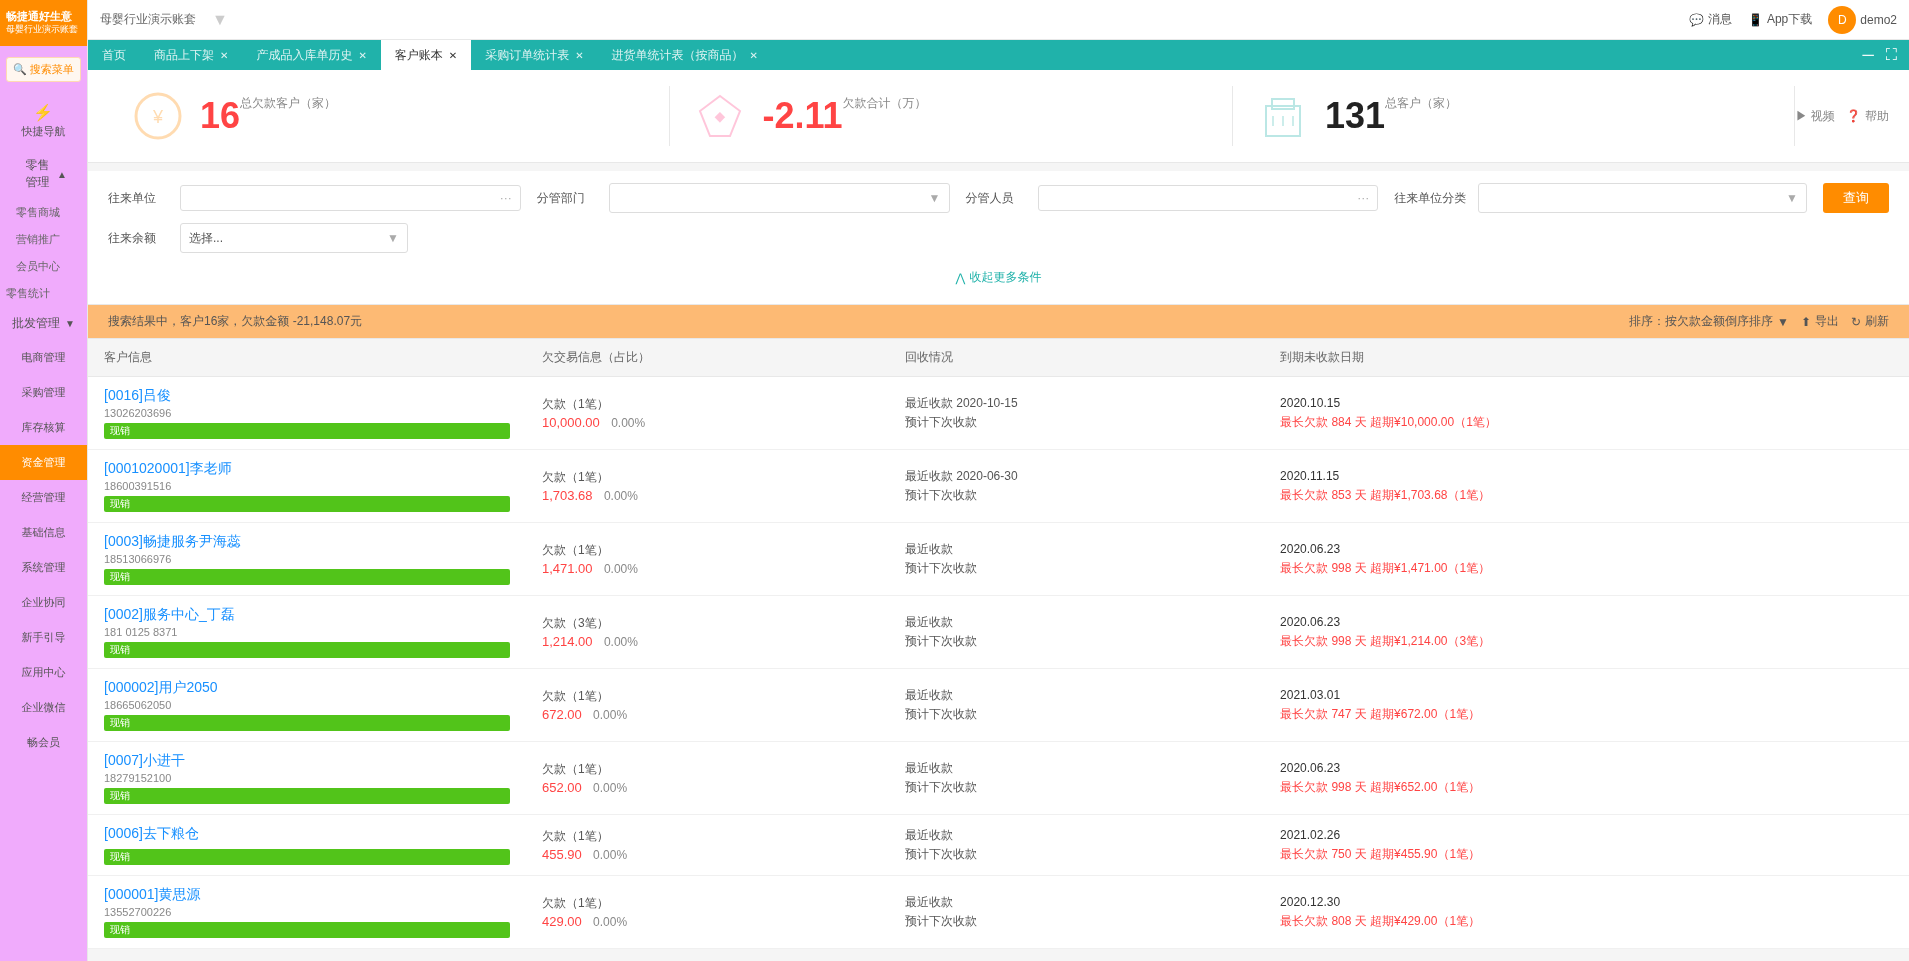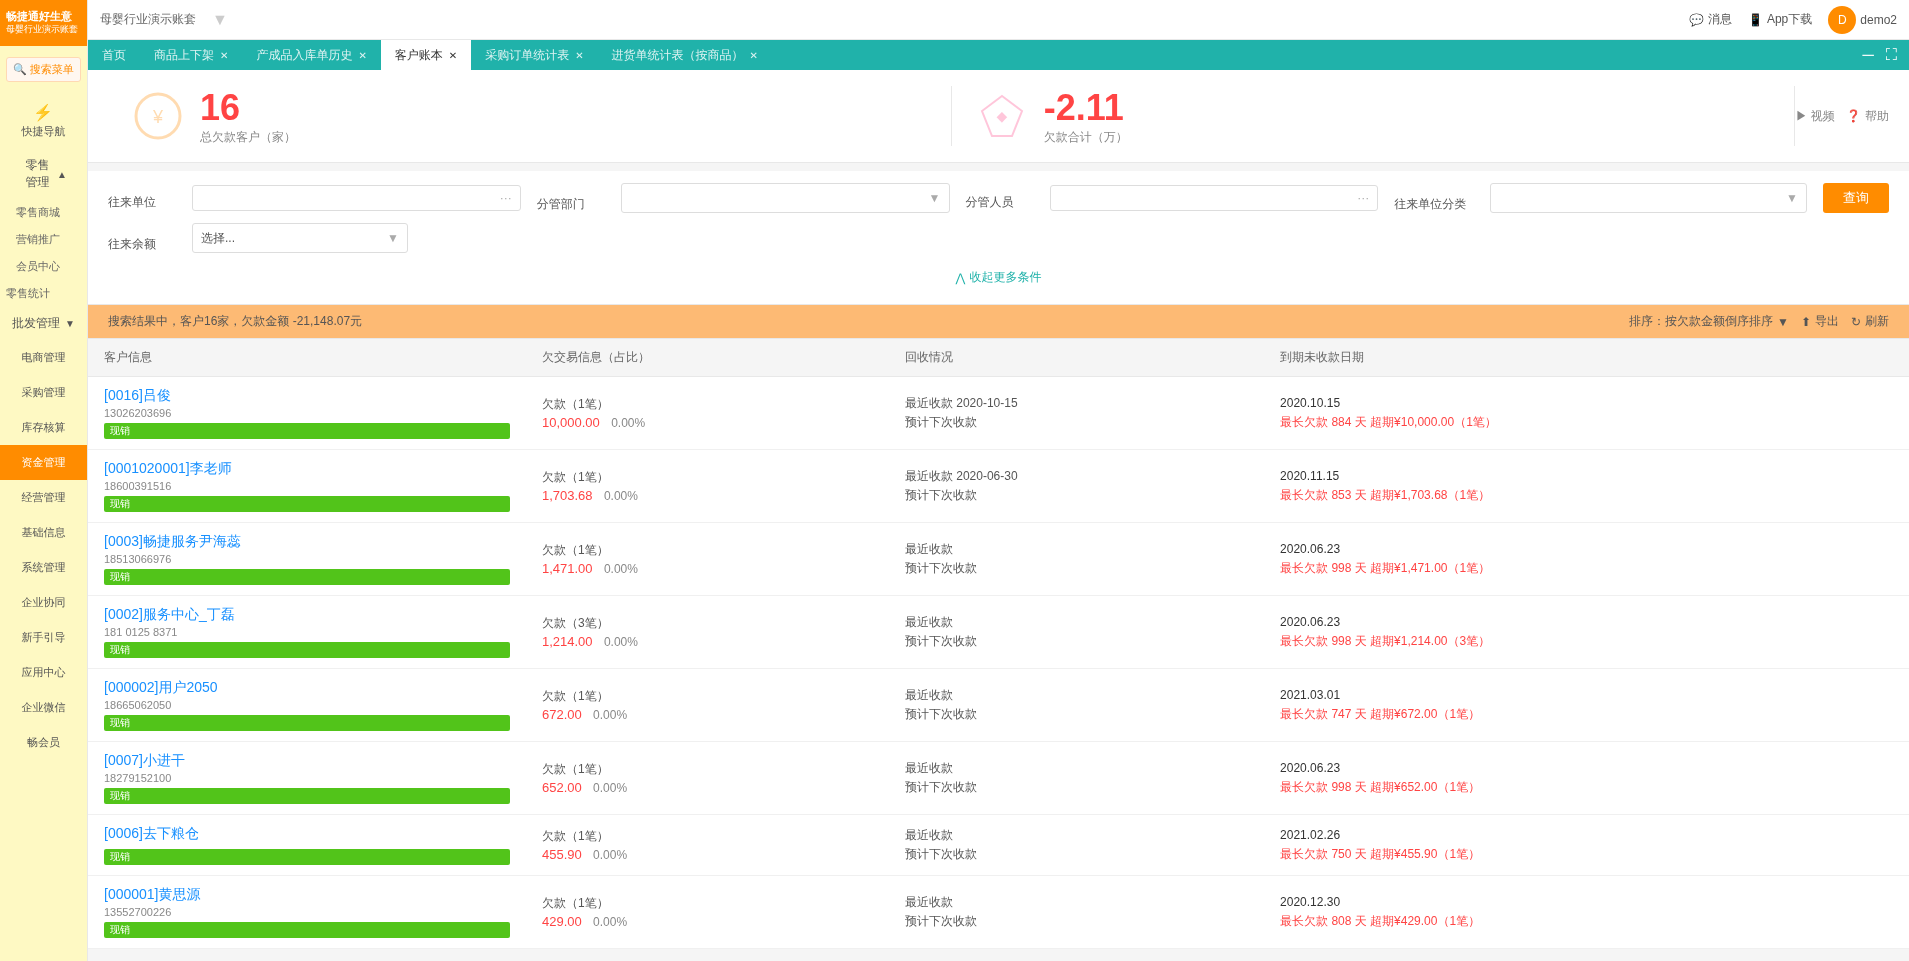--- a/index.html
+++ b/index.html
@@ -1,19 +1,19 @@
 <!DOCTYPE html>
 <html><head>
   <meta charset="utf-8">
   <style>
     * { box-sizing: border-box; margin: 0; padding: 0; }
     body { font-family: "Microsoft YaHei", Arial, sans-serif; font-size: 13px; background: #f5f5f5; color: #333; display: flex; height: 961px; overflow: hidden; }
 
     
-    .sidebar { width: 88px; background: #fef9c3; display: flex; flex-direction: column; border-right: 1px solid #e8e8e8; flex-shrink: 0; }
+    .sidebar { width: 88px; background: #f0abfc; display: flex; flex-direction: column; border-right: 1px solid #e8e8e8; flex-shrink: 0; }
     .sidebar-logo { background: #ff8c00; padding: 10px 6px; display: flex; align-items: center; gap: 4px; }
     .sidebar-logo-text { color: #fff; font-size: 11px; font-weight: bold; line-height: 1.2; }
     .sidebar-logo-sub { color: #fff; font-size: 9px; }
     .sidebar-search-btn { width: 100%; background: #fff7f0; border: 1px solid #ffd9b3; border-radius: 3px; padding: 4px; color: #ff8c00; font-size: 11px; cursor: pointer; text-align: center; }
     .sidebar-item { padding: 10px 6px; text-align: center; cursor: pointer; color: #555; font-size: 12px; display: flex; flex-direction: column; align-items: center; gap: 2px; }
     .sidebar-item.active { background: #ff8c00; color: #fff; }
     .sidebar-item-icon { font-size: 16px; }
     .sidebar-item-label { font-size: 11px; }
 
     
@@ -37,32 +37,32 @@
 
     
     .content { flex: 1; overflow-y: auto; padding: 0; background: #f5f5f5; }
 
     
     .stats-bar { background: #fff; display: flex; align-items: center; padding: 16px 20px; border-bottom: 1px solid #e8e8e8; gap: 0; }
     .stat-item { display: flex; align-items: center; gap: 12px; flex: 1; padding: 0 20px; border-right: 1px solid #e8e8e8; }
     .stat-item:last-child { border-right: none; }
     .stat-icon { width: 60px; height: 60px; display: flex; align-items: center; justify-content: center; opacity: 0.3; }
     .stat-icon svg { width: 50px; height: 50px; }
-    .stat-values { display: flex; flex-direction: column; }
+    .stat-values { display: flex; }
     .stat-number { font-size: 36px; font-weight: bold; }
     .stat-number.red { color: #ff4444; }
     .stat-number.dark { color: #222; }
     .stat-label { font-size: 12px; color: #888; }
     .stat-help { margin-left: auto; display: flex; align-items: center; gap: 12px; font-size: 12px; color: #888; }
 
     
     .filter-area { background: #fff; padding: 12px 20px; border-bottom: 1px solid #e8e8e8; margin-top: 8px; }
     .filter-row { display: flex; align-items: center; gap: 16px; margin-bottom: 10px; }
     .filter-row:last-child { margin-bottom: 0; }
-    .filter-item { display: flex; align-items: flex-end; gap: 24px; flex: 1; }
+    .filter-item { display: flex; align-items: center; gap: 12px; flex: 1; }
     .filter-label { font-size: 12px; color: #555; white-space: nowrap; min-width: 60px; }
     .filter-input { flex: 1; border: 1px solid #ddd; border-radius: 3px; padding: 5px 8px; font-size: 12px; color: #555; display: flex; align-items: center; justify-content: space-between; cursor: pointer; background: #fff; }
     .filter-select { flex: 1; border: 1px solid #ddd; border-radius: 3px; padding: 5px 8px; font-size: 12px; color: #555; display: flex; align-items: center; justify-content: space-between; cursor: pointer; background: #fff; min-height: 30px; }
     .filter-btn-query { background: #ff8c00; color: #fff; border: none; border-radius: 3px; padding: 6px 20px; font-size: 13px; cursor: pointer; white-space: nowrap; }
     .filter-collapse { text-align: center; padding: 6px; color: #20b2aa; font-size: 12px; cursor: pointer; display: flex; align-items: center; justify-content: center; gap: 4px; }
 
     
     .results-header { background: #fdba74; padding: 8px 20px; border-bottom: 1px solid #e8e8e8; display: flex; align-items: center; justify-content: space-between; font-size: 12px; color: #555; }
     .results-actions { display: flex; align-items: center; gap: 12px; }
     .results-action { display: flex; align-items: center; gap: 4px; cursor: pointer; color: #555; }
@@ -248,20 +248,35 @@
             <polygon points="25,5 45,20 35,45 15,45 5,20" stroke="#ff4488" stroke-width="2" fill="none"></polygon>
             <text x="25" y="30" text-anchor="middle" font-size="14" fill="#ff4488">◆</text>
           </svg>
         </div>
         <div class="stat-values">
           <span class="stat-number red">-2.11</span>
           <span class="stat-label">欠款合计（万）</span>
         </div>
       </div>
 
+      <div class="stat-item">
+        <div class="stat-icon">
+          <svg viewBox="0 0 50 50" fill="none">
+            <rect x="8" y="15" width="34" height="30" stroke="#20b2aa" stroke-width="2" fill="none"></rect>
+            <rect x="14" y="8" width="22" height="10" stroke="#20b2aa" stroke-width="2" fill="none"></rect>
+            <line x1="15" y1="25" x2="15" y2="35" stroke="#20b2aa" stroke-width="1.5"></line>
+            <line x1="25" y1="25" x2="25" y2="35" stroke="#20b2aa" stroke-width="1.5"></line>
+            <line x1="35" y1="25" x2="35" y2="35" stroke="#20b2aa" stroke-width="1.5"></line>
+          </svg>
+        </div>
+        <div class="stat-values">
+          <span class="stat-number dark">131</span>
+          <span class="stat-label">总客户（家）</span>
+        </div>
+      </div>
       <div class="stat-help">
         <span style="cursor:pointer;">▶ <span>视频</span></span>
         <span style="cursor:pointer;">❓ <span>帮助</span></span>
       </div>
     </div>
 
     <div class="filter-area">
       <div class="filter-row">
         <div class="filter-item">
           <span class="filter-label">往来单位</span>

